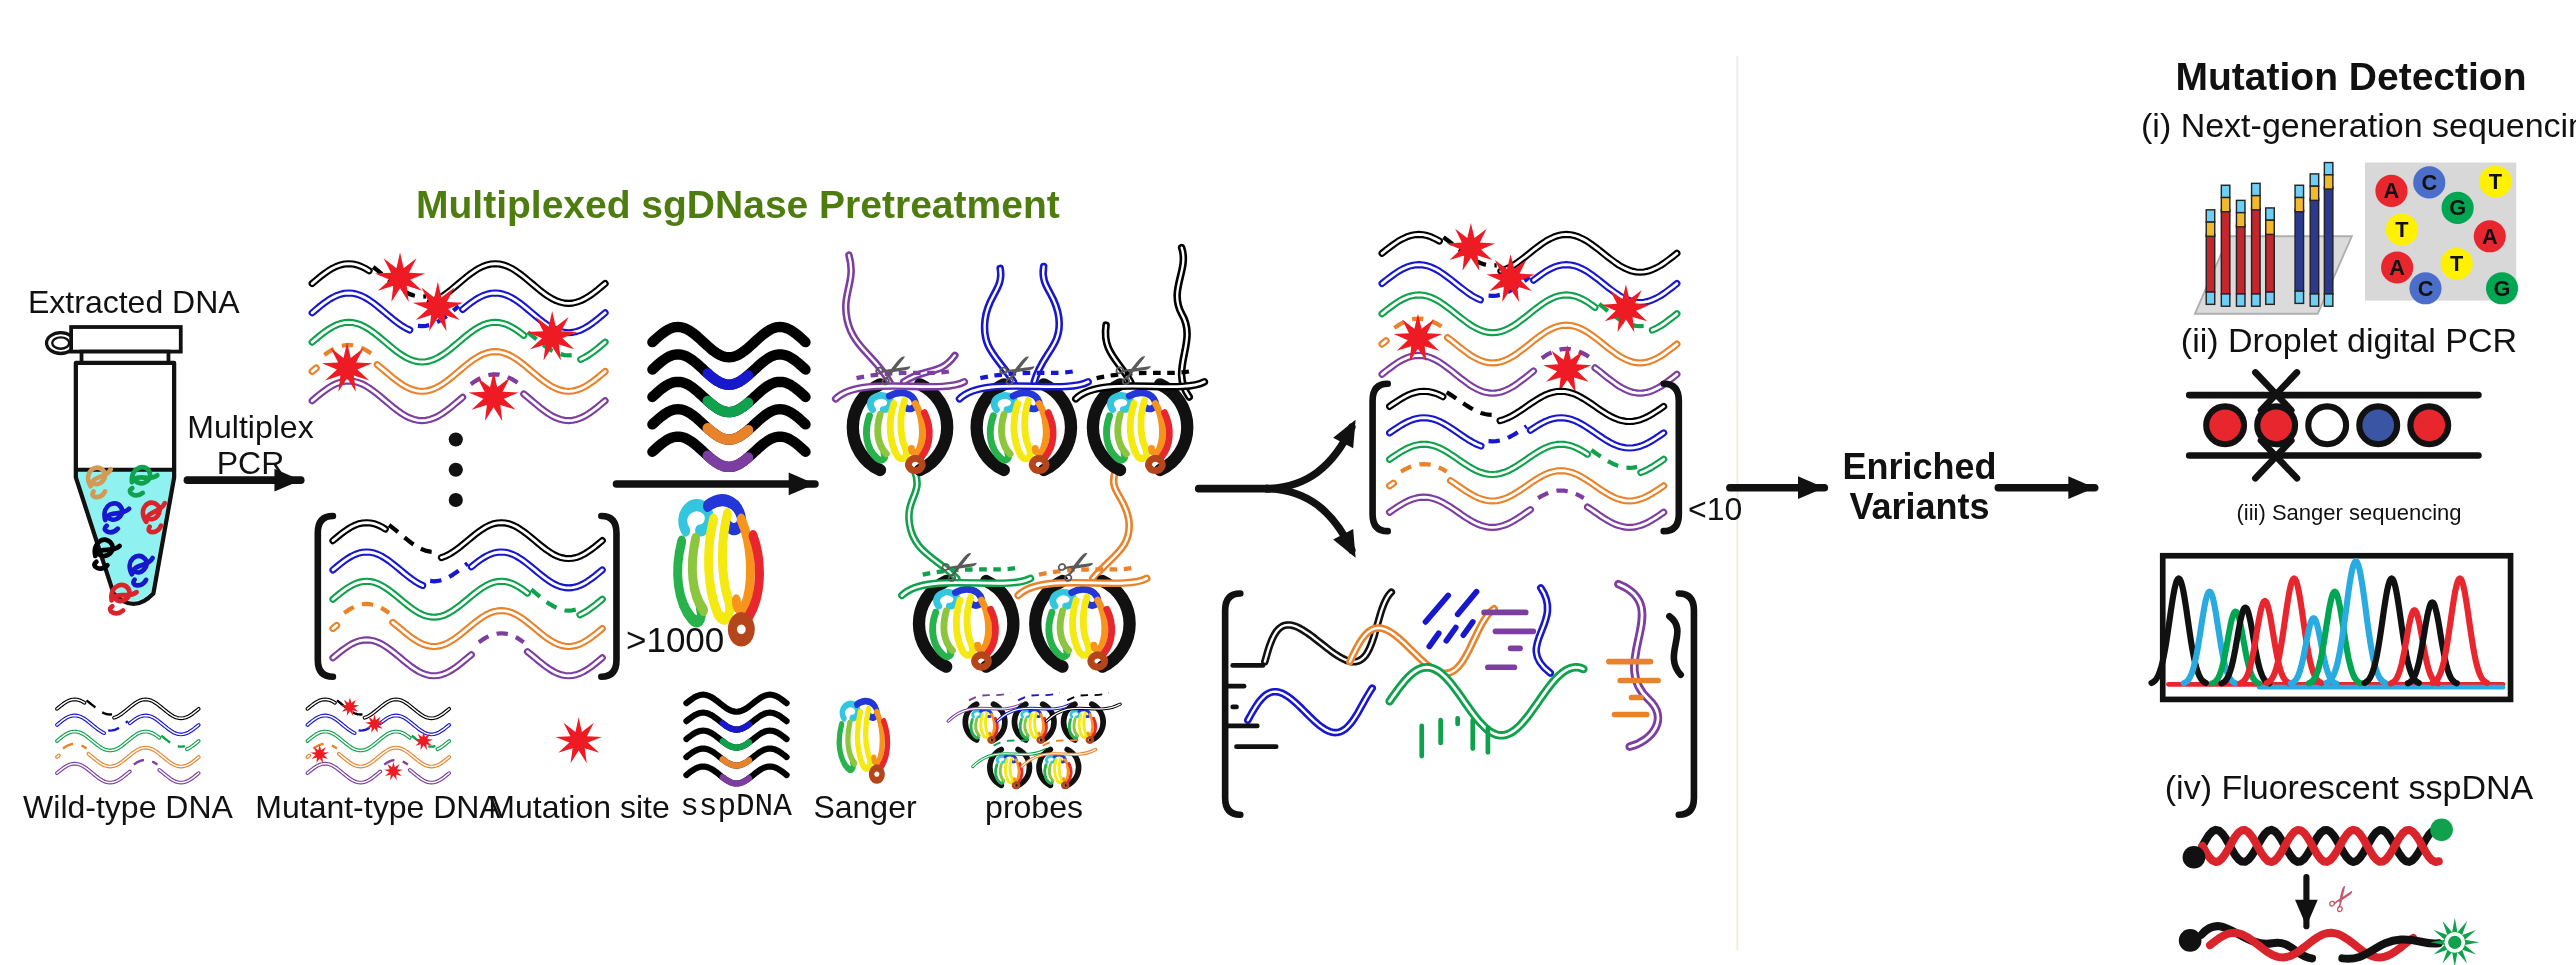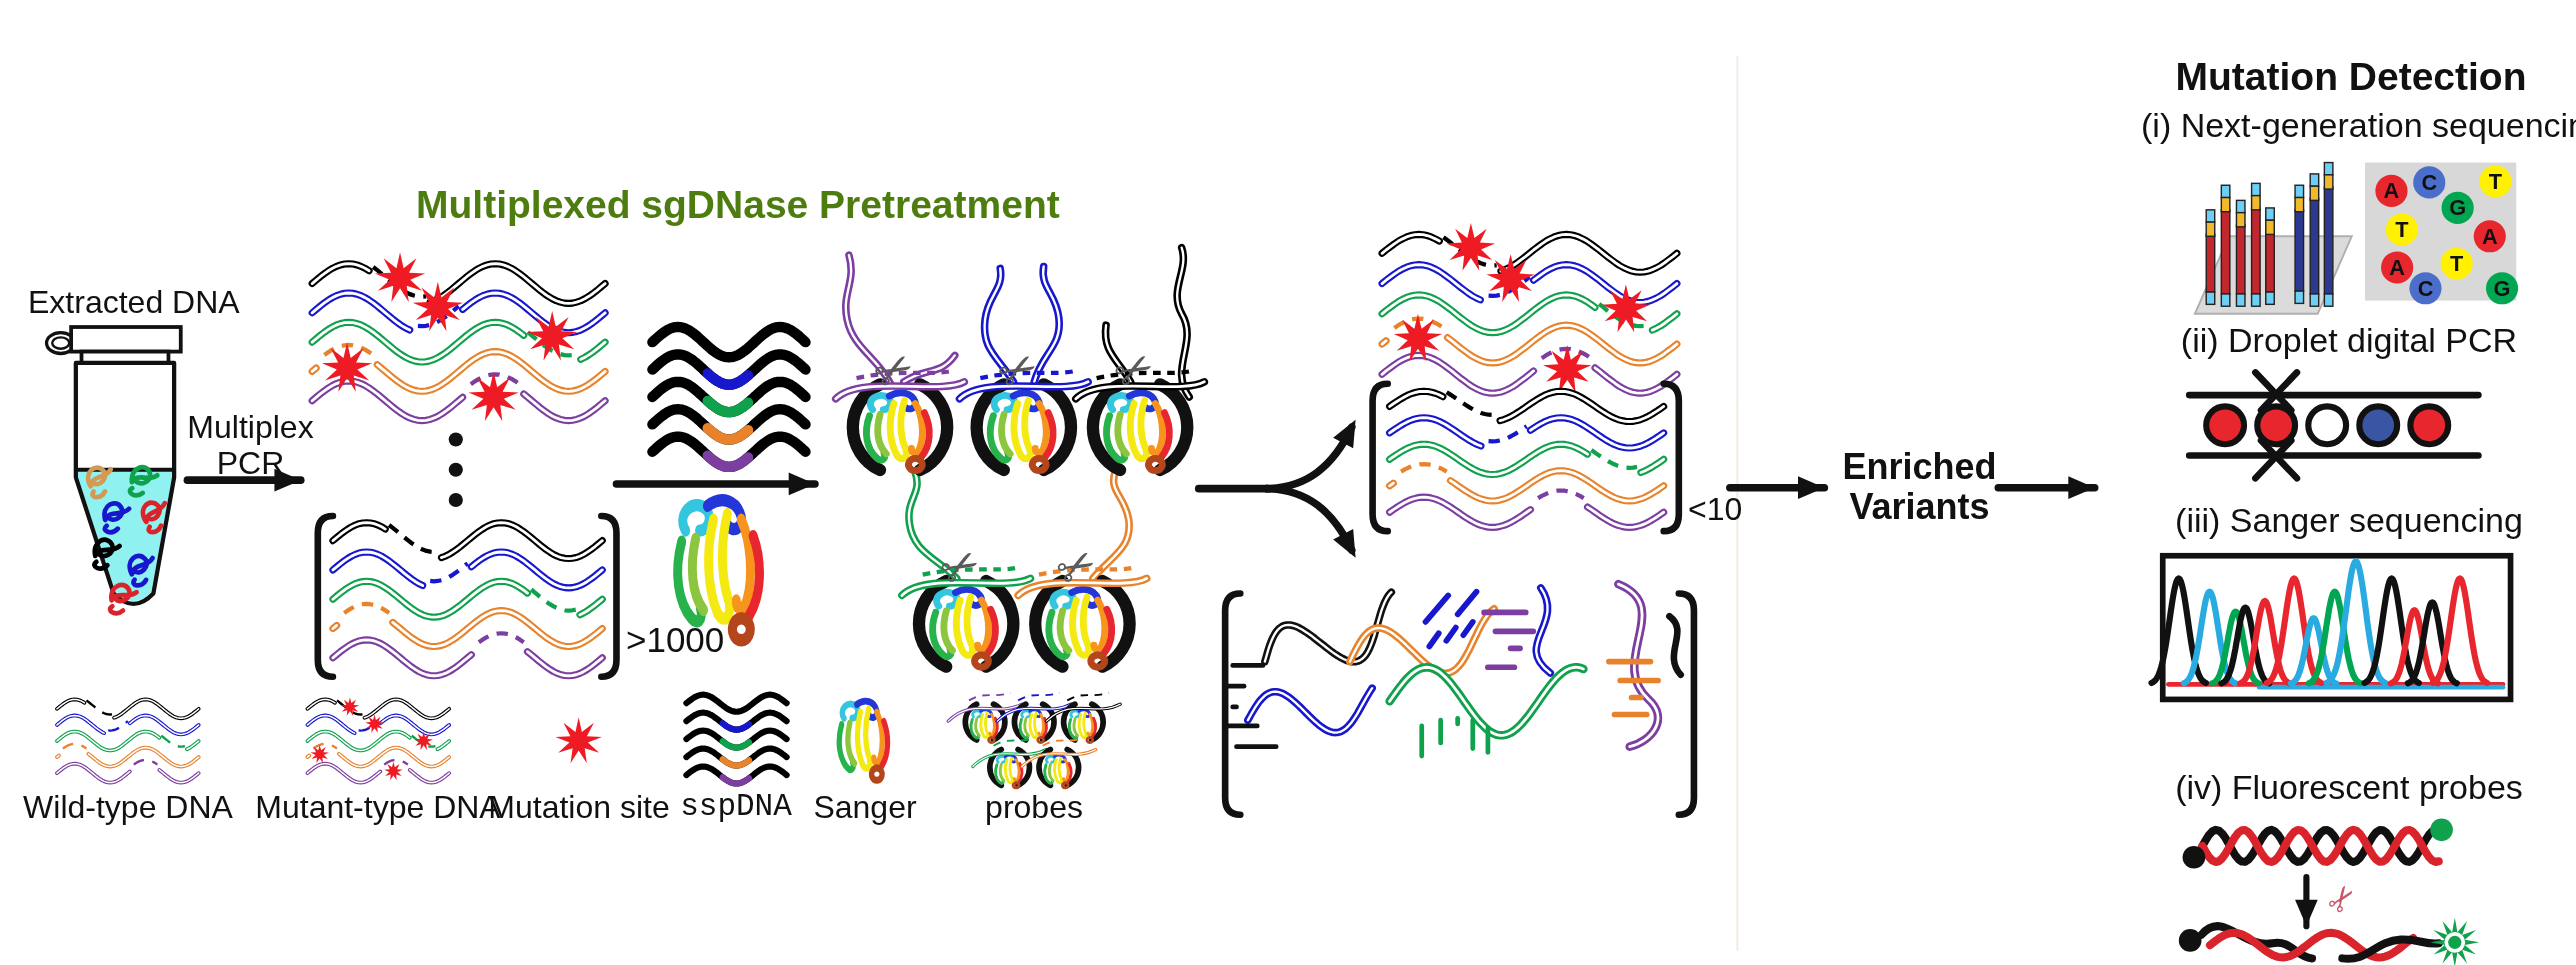--- a/index.html
+++ b/index.html
@@ -660,22 +660,22 @@
 
   <div class="lbl bold" style="left:1820px;top:437px;width:199px;font-size:36px;">
     <div>Enriched</div>
     <div>Variants</div>
   </div>
 
   <div class="lbl bold" style="left:2148px;top:45px;width:406px;font-size:39px;">Mutation Detection</div>
 
   <div class="lbl" style="left:2141px;top:106px;width:425px;font-size:34px;">(i) Next-generation sequencing</div>
   <div class="lbl" style="left:2141px;top:321px;width:416px;font-size:34px;">(ii) Droplet digital PCR</div>
-  <div class="lbl" style="left:2141px;top:501px;width:416px;font-size:34px;">(iii) Sanger sequencing</div>
-  <div class="lbl" style="left:2141px;top:768px;width:416px;font-size:34px;">(iv) Fluorescent probes</div>
+  <div class="lbl" style="left:2141px;top:501px;width:416px;font-size:22px;">(iii) Sanger sequencing</div>
+  <div class="lbl" style="left:2141px;top:768px;width:416px;font-size:34px;">(iv) Fluorescent sspDNA</div>
 
   <div class="lbl" style="left:-14px;top:790px;width:284px;font-size:32px;">Wild-type DNA</div>
   <div class="lbl" style="left:236px;top:790px;width:284px;font-size:32px;">Mutant-type DNA</div>
   <div class="lbl" style="left:437px;top:790px;width:284px;font-size:32px;">Mutation site</div>
   <div class="lbl" style="left:594px;top:790px;width:284px;font-size:31px;font-family:Liberation Mono, monospace;">sspDNA</div>
   <div class="lbl" style="left:723px;top:790px;width:284px;font-size:32px;">Sanger</div>
   <div class="lbl" style="left:892px;top:790px;width:284px;font-size:32px;">probes</div>
 </div>
 
 

